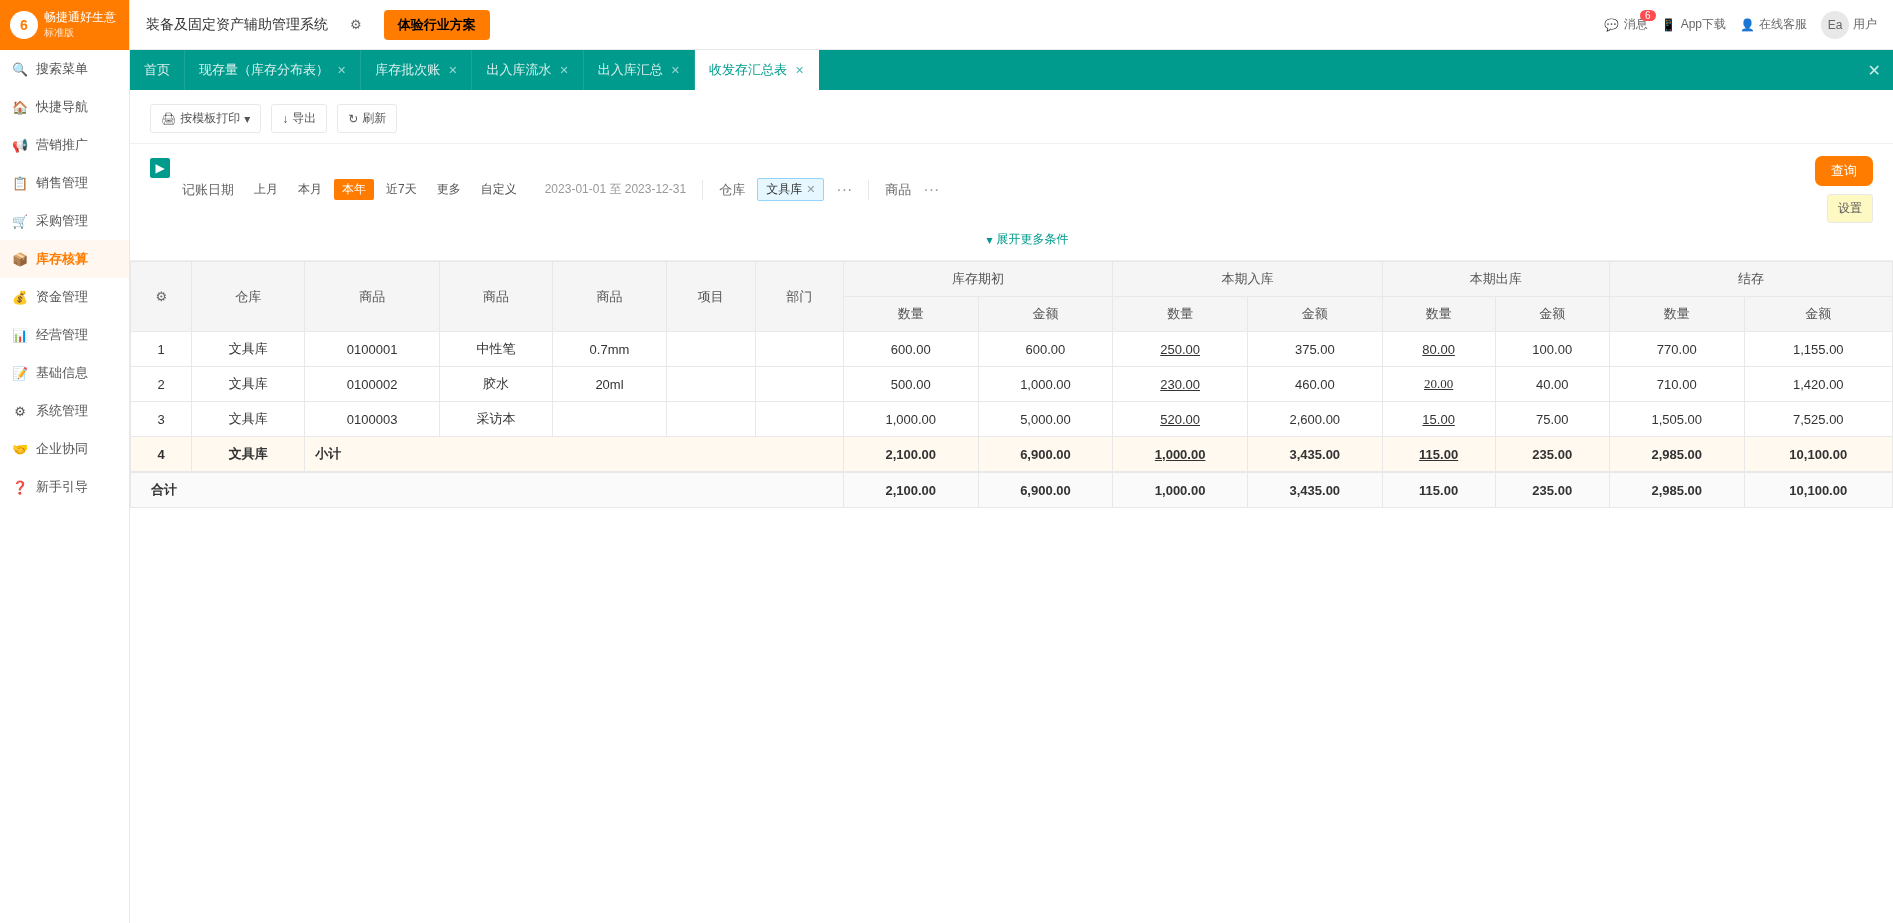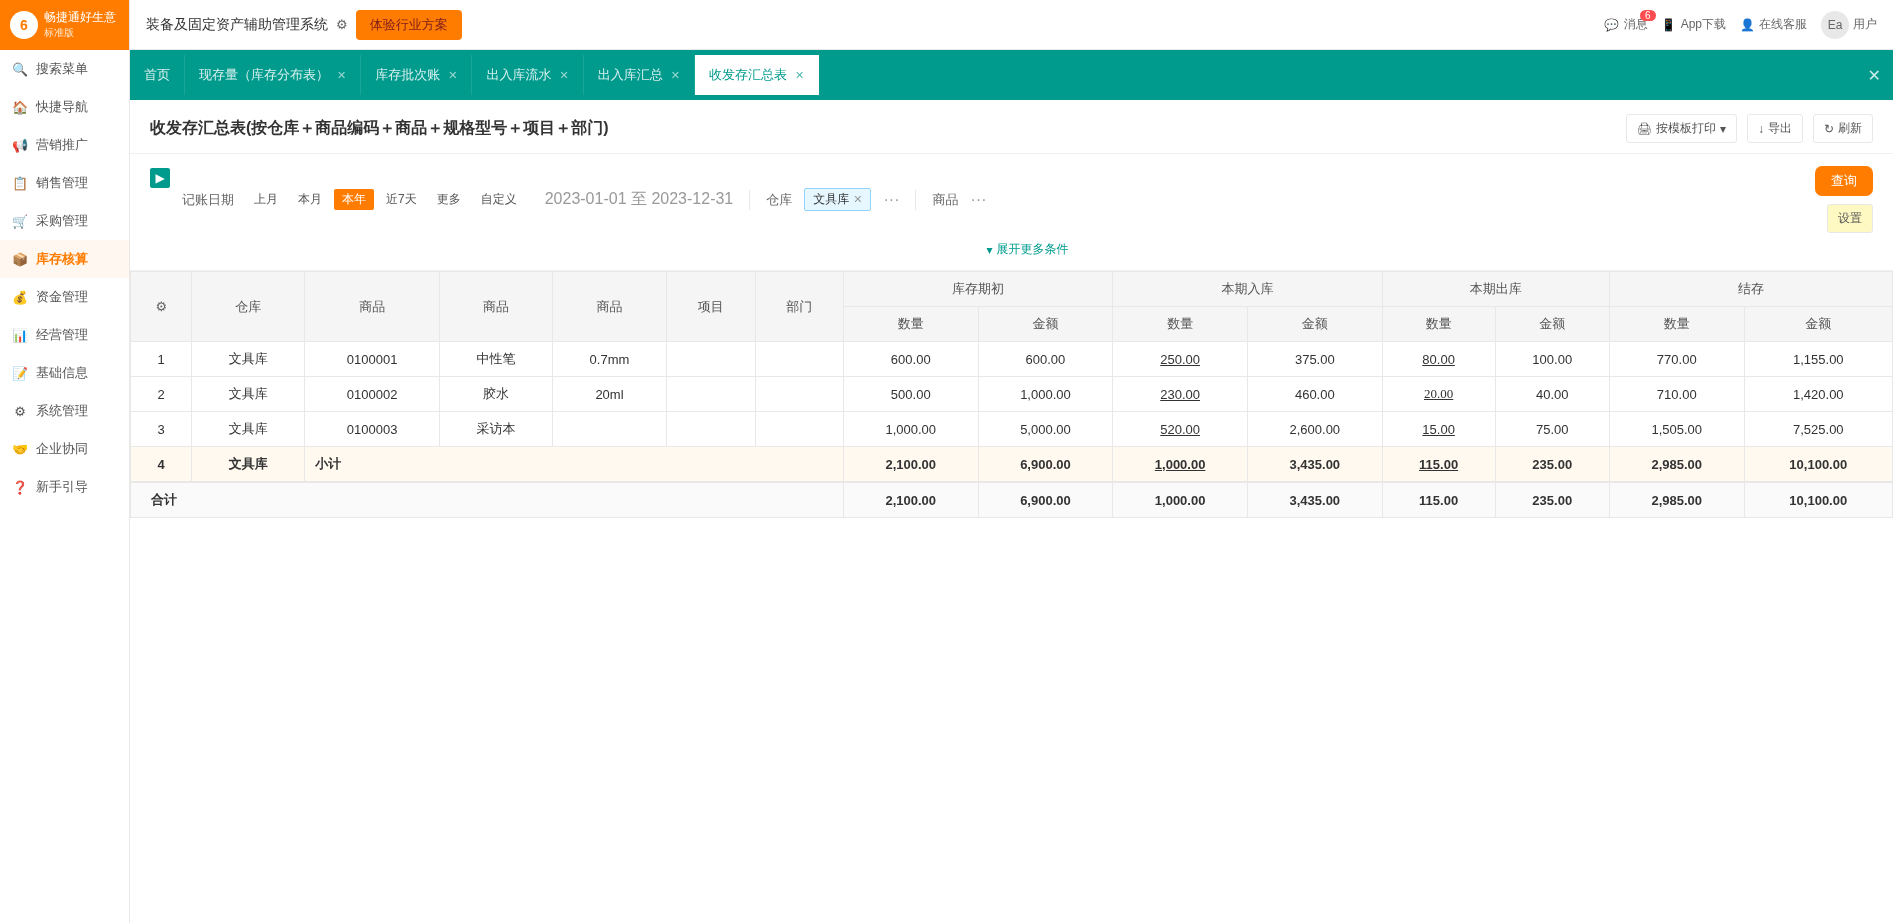--- a/index.html
+++ b/index.html
@@ -18,31 +18,31 @@
     .sidebar-nav { flex: 1; overflow-y: auto; }
     .nav-item { display: flex; align-items: center; gap: 8px; padding: 10px 12px; cursor: pointer; color: #555; font-size: 13px; }
     .nav-item.active { background: #fff7f0; color: #ff7c00; font-weight: bold; }
     .nav-icon { width: 16px; height: 16px; display: flex; align-items: center; justify-content: center; flex-shrink: 0; }
 
     
     .main-content { flex: 1; display: flex; flex-direction: column; overflow: hidden; }
 
     
     .top-bar { height: 50px; background: #fff; display: flex; align-items: center; justify-content: space-between; padding: 0 16px; border-bottom: 1px solid #e8e8e8; }
-    .top-bar-left { display: flex; align-items: center; gap: 8px; }
+    .top-bar-left { display: flex; align-items: center; gap: 22px; }
     .system-title { color: #333; font-size: 14px; }
-    .btn-trial { background: #ff7c00; color: #7f1d1d; border: none; padding: 6px 14px; border-radius: 4px; cursor: pointer; font-size: 13px; }
+    .btn-trial { background: #ff7c00; color: #000000; border: none; padding: 6px 14px; border-radius: 4px; cursor: pointer; font-size: 13px; font-weight: bold; }
     .top-bar-icons { display: flex; align-items: center; gap: 14px; color: #666; font-size: 12px; }
     .icon-item { display: flex; align-items: center; gap: 4px; cursor: pointer; position: relative; }
     .badge { position: absolute; top: -6px; right: -8px; background: #ff4d4f; color: #fff; font-size: 10px; border-radius: 8px; padding: 0 4px; min-width: 16px; text-align: center; }
     .avatar-circle { width: 28px; height: 28px; background: #e8e8e8; border-radius: 50%; display: flex; align-items: center; justify-content: center; font-size: 12px; color: #666; }
     .settings-icon { cursor: pointer; color: #666; }
 
     
-    .tabs-bar { display: flex; align-items: center; background: #009b8d; height: 50px; overflow-x: auto; }
+    .tabs-bar { display: flex; align-items: center; background: #009b8d; height: 40px; overflow-x: auto; }
     .tab { display: flex; align-items: center; gap: 6px; padding: 0 14px; height: 40px; cursor: pointer; color: rgba(255,255,255,0.85); font-size: 13px; white-space: nowrap; border-right: 1px solid rgba(255,255,255,0.1); }
     .tab.active { background: #fff; color: #009b8d; font-weight: 500; }
     .tab-close { font-size: 11px; color: inherit; opacity: 0.7; margin-left: 2px; }
     .tabs-close-all { margin-left: auto; padding: 0 12px; color: rgba(255,255,255,0.8); cursor: pointer; font-size: 16px; }
 
     
     .page-content { flex: 1; overflow-y: auto; background: #f5f5f5; padding: 0; }
     .page-inner { background: #fff; margin: 0; padding: 0; height: 100%; }
 
     
@@ -52,21 +52,21 @@
     .btn-action { display: flex; align-items: center; gap: 4px; padding: 5px 10px; border: 1px solid #e8e8e8; background: #fff; cursor: pointer; border-radius: 3px; color: #555; font-size: 12px; }
     .btn-refresh { display: flex; align-items: center; gap: 4px; padding: 5px 10px; border: 1px solid #e8e8e8; background: #fff; cursor: pointer; border-radius: 3px; color: #555; font-size: 12px; }
 
     
     .filter-bar { padding: 12px 20px; background: #fff; border-bottom: 1px solid #f0f0f0; }
     .filter-row { display: flex; align-items: center; gap: 12px; flex-wrap: wrap; }
     .filter-label { color: #666; font-size: 13px; white-space: nowrap; }
     .date-shortcuts { display: flex; align-items: center; gap: 4px; }
     .date-btn { padding: 2px 8px; border: none; background: transparent; cursor: pointer; color: #555; font-size: 12px; border-radius: 2px; }
     .date-btn.active { background: #ff7c00; color: #fff; border-radius: 2px; }
-    .date-range { color: #999; font-size: 16px; margin-left: 8px; text-align: right; }
+    .date-range { color: #999; font-size: 12px; margin-left: 8px; text-align: right; }
     .filter-divider { width: 1px; height: 20px; background: #e8e8e8; margin: 0 4px; }
     .warehouse-label { color: #666; font-size: 13px; }
     .warehouse-tag { display: flex; align-items: center; gap: 4px; background: #e6f7ff; border: 1px solid #91d5ff; padding: 2px 8px; border-radius: 2px; font-size: 12px; color: #333; }
     .warehouse-tag-close { cursor: pointer; color: #999; font-size: 11px; }
     .filter-more { color: #999; font-size: 16px; cursor: pointer; }
     .product-label { color: #666; font-size: 13px; }
 
     .filter-row2 { margin-top: 8px; display: flex; justify-content: center; }
     .expand-btn { display: flex; align-items: center; gap: 4px; color: #009b8d; font-size: 12px; cursor: pointer; border: none; background: transparent; }
 
@@ -206,21 +206,20 @@
         <span>收发存汇总表</span>
         <span class="tab-close">✕</span>
       </div>
       <div class="tabs-close-all">✕</div>
     </div>
 
     <div class="page-content">
       <div class="page-inner">
 
         <div class="page-header">
-          <h2 class="page-title">收发存汇总表(按仓库＋商品编码＋商品＋规格型号＋项目＋部门)</h2>
           <div class="page-header-actions">
             <button class="btn-action">
               <span>🖨</span>
               <span>按模板打印</span>
               <span>▾</span>
             </button>
             <button class="btn-action">
               <span>↓</span>
               <span>导出</span>
             </button>

